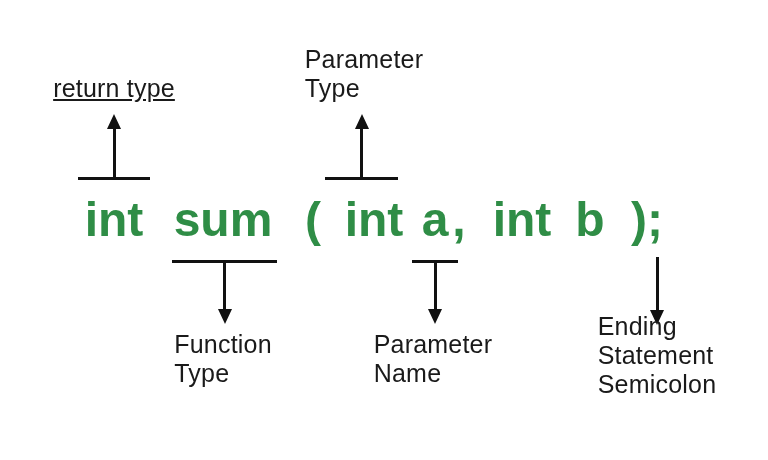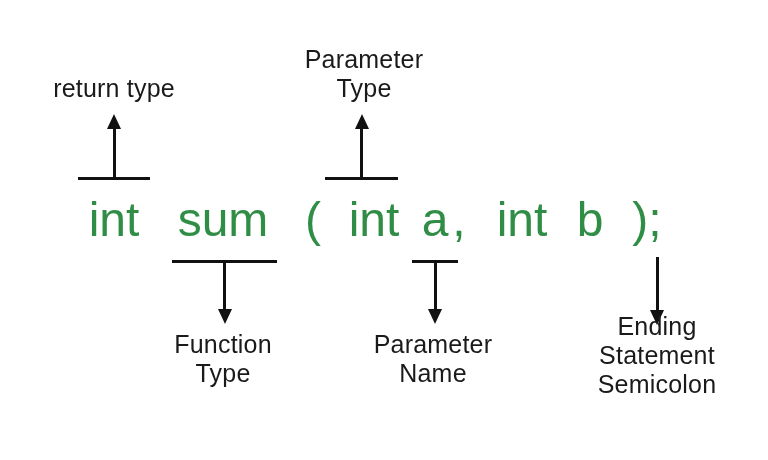--- a/index.html
+++ b/index.html
@@ -13,35 +13,34 @@
     position:relative;
     width:768px;height:460px;
     background:var(--background);
     overflow:hidden;
     font-family:"Liberation Sans","DejaVu Sans",sans-serif;
   }
   
   .lbl{
     position:absolute;
     transform:translateX(-50%);
-    text-align:center;
     font-size:25px;
     line-height:29px;
     color:var(--label-text);
     white-space:pre-line;
     letter-spacing:0.2px;
   }
   
   .tok{
     position:absolute;
     top:196px;
     transform:translateX(-50%);
     font-size:48px;
     line-height:48px;
-    font-weight:400;
+    font-weight:700;
     color:var(--code-green);
     white-space:nowrap;
   }
   
   .pointer{
     position:absolute;
     display:flex;
     flex-direction:column;
     align-items:center;
   }
@@ -60,21 +59,21 @@
     border-right:7px solid transparent;
     border-top:15px solid var(--arrow);
     margin-top:-2px;
   }
 </style>
 </head>
 <body>
 
 <div class="canvas">
 
-  <div class="lbl" style="left:114px;top:74px;">return type</div>
+  <div class="lbl" style="left:114px;top:74px;text-decoration:underline;">return type</div>
 
   <div class="lbl" style="left:364px;top:45px;">Parameter
 Type</div>
 
   <div class="pointer" style="left:78px;top:114px;width:72px;height:66px;">
     <div class="head-up"></div>
     <div class="shaft"></div>
     <div class="bar"></div>
   </div>
 

